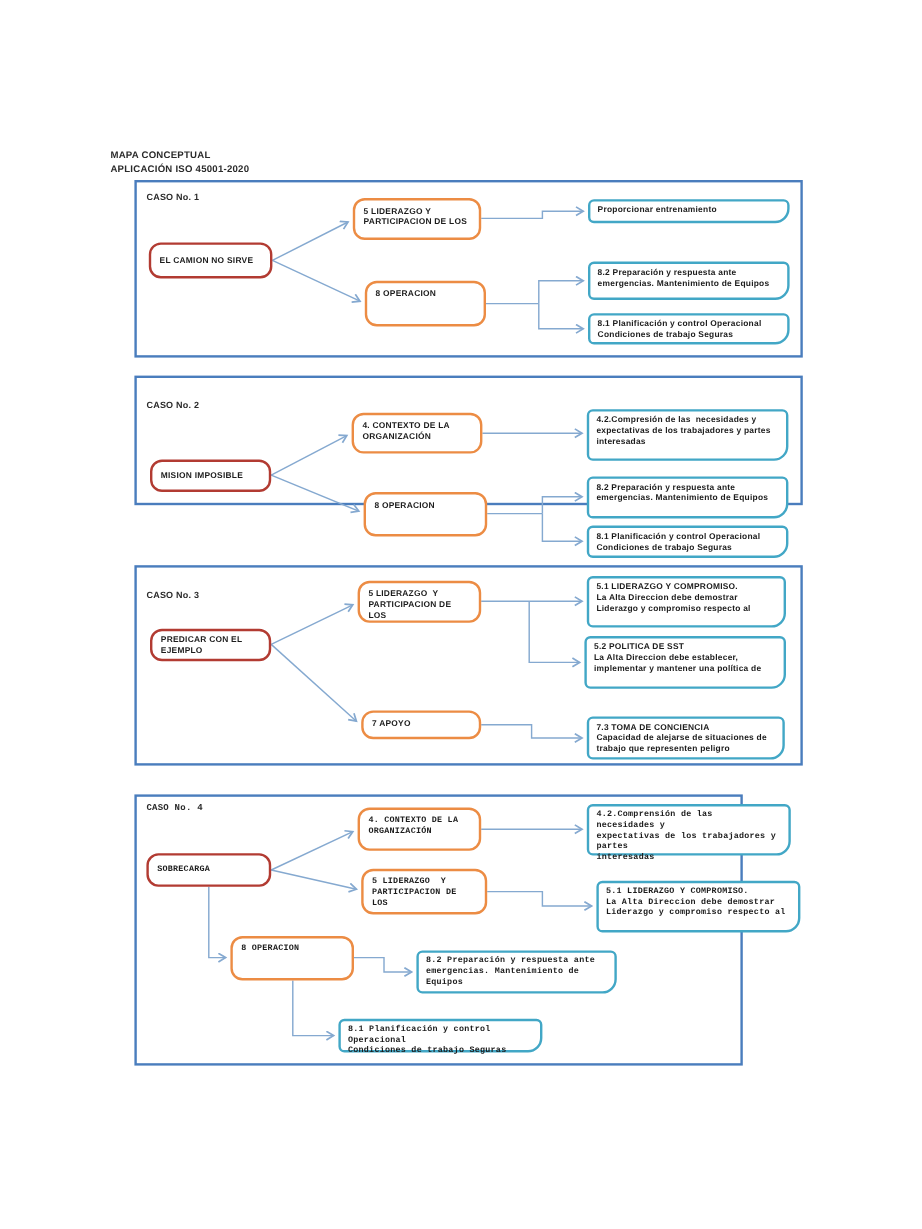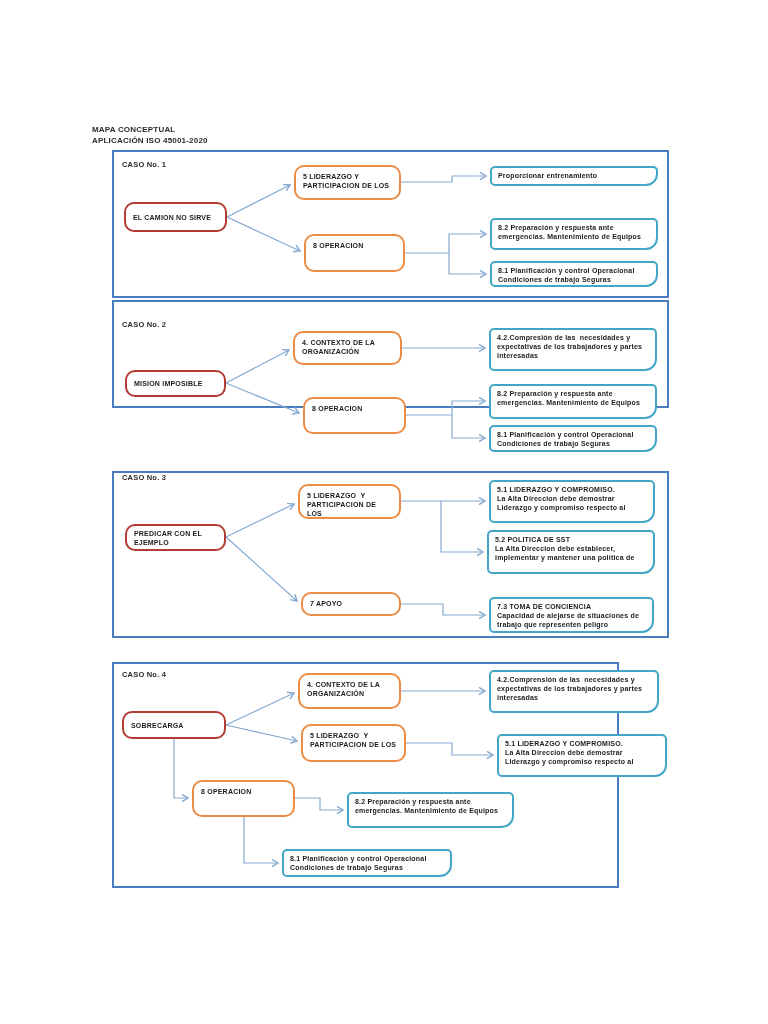--- a/index.html
+++ b/index.html
@@ -65,21 +65,21 @@
   <div class="node cls" style="left:180px;top:13px;width:107px;height:35px;">5 LIDERAZGO Y
 PARTICIPACION DE LOS</div>
   <div class="node cls" style="left:190px;top:82px;width:101px;height:38px;">8 OPERACION</div>
   <div class="node out" style="left:376px;top:14px;width:168px;height:20px;">Proporcionar entrenamiento</div>
   <div class="node out" style="left:376px;top:66px;width:168px;height:32px;">8.2 Preparación y respuesta ante
 emergencias. Mantenimiento de Equipos</div>
   <div class="node out" style="left:376px;top:109px;width:168px;height:26px;">8.1 Planificación y control Operacional
 Condiciones de trabajo Seguras</div>
 </div>
 
-<div class="case" style="top:300px;width:557px;height:108px;">
+<div class="case" style="top:313px;width:557px;height:108px;">
   <svg class="wires" width="553" height="149">
     <defs>
       <marker id="ah2" markerWidth="8" markerHeight="8" refX="6" refY="3.5" orient="auto">
         <path d="M1,0.5 L6,3.5 L1,6.5" fill="none" stroke="#85a9d0" stroke-width="1.1"></path>
       </marker>
     </defs>
     <path d="M112,81 L175,48" marker-end="url(#ah2)"></path>
     <path d="M112,81 L185,111" marker-end="url(#ah2)"></path>
     <path d="M288,46 H371" marker-end="url(#ah2)"></path>
     <path d="M292,113 H338"></path>
@@ -106,38 +106,38 @@
       <marker id="ah3" markerWidth="8" markerHeight="8" refX="6" refY="3.5" orient="auto">
         <path d="M1,0.5 L6,3.5 L1,6.5" fill="none" stroke="#85a9d0" stroke-width="1.1"></path>
       </marker>
     </defs>
     <path d="M112,64 L180,31" marker-end="url(#ah3)"></path>
     <path d="M112,64 L183,128" marker-end="url(#ah3)"></path>
     <path d="M287,28 H371" marker-end="url(#ah3)"></path>
     <path d="M327,28 V79 H369" marker-end="url(#ah3)"></path>
     <path d="M287,131 H329 V142 H371" marker-end="url(#ah3)"></path>
   </svg>
-  <div class="case-label" style="left:8px;top:0;">CASO No. 3</div>
+  <div class="case-label" style="left:8px;top:18px;">CASO No. 3</div>
   <div class="node src" style="left:11px;top:51px;width:101px;height:27px;">PREDICAR CON EL
 EJEMPLO</div>
   <div class="node cls" style="left:184px;top:11px;width:103px;height:35px;">5 LIDERAZGO  Y
 PARTICIPACION DE LOS</div>
   <div class="node cls" style="left:187px;top:119px;width:100px;height:24px;">7 APOYO</div>
   <div class="node out" style="left:375px;top:7px;width:166px;height:43px;">5.1 LIDERAZGO Y COMPROMISO.
 La Alta Direccion debe demostrar
 Liderazgo y compromiso respecto al</div>
   <div class="node out" style="left:373px;top:57px;width:168px;height:44px;">5.2 POLITICA DE SST
 La Alta Direccion debe establecer,
 implementar y mantener una política de</div>
   <div class="node out" style="left:375px;top:124px;width:165px;height:36px;">7.3 TOMA DE CONCIENCIA
 Capacidad de alejarse de situaciones de
 trabajo que representen peligro</div>
 </div>
 
-<div class="case" style="top:662px;width:507px;height:226px;">
+<div class="case" style="top:662px;width:507px;height:226px;font-family:Liberation Mono, monospace;">
   <svg class="wires" width="553" height="222">
     <defs>
       <marker id="ah4" markerWidth="8" markerHeight="8" refX="6" refY="3.5" orient="auto">
         <path d="M1,0.5 L6,3.5 L1,6.5" fill="none" stroke="#85a9d0" stroke-width="1.1"></path>
       </marker>
     </defs>
     <path d="M112,61 L180,29" marker-end="url(#ah4)"></path>
     <path d="M112,61 L183,77" marker-end="url(#ah4)"></path>
     <path d="M60,75 V134 H74" marker-end="url(#ah4)"></path>
     <path d="M287,27 H371" marker-end="url(#ah4)"></path>

